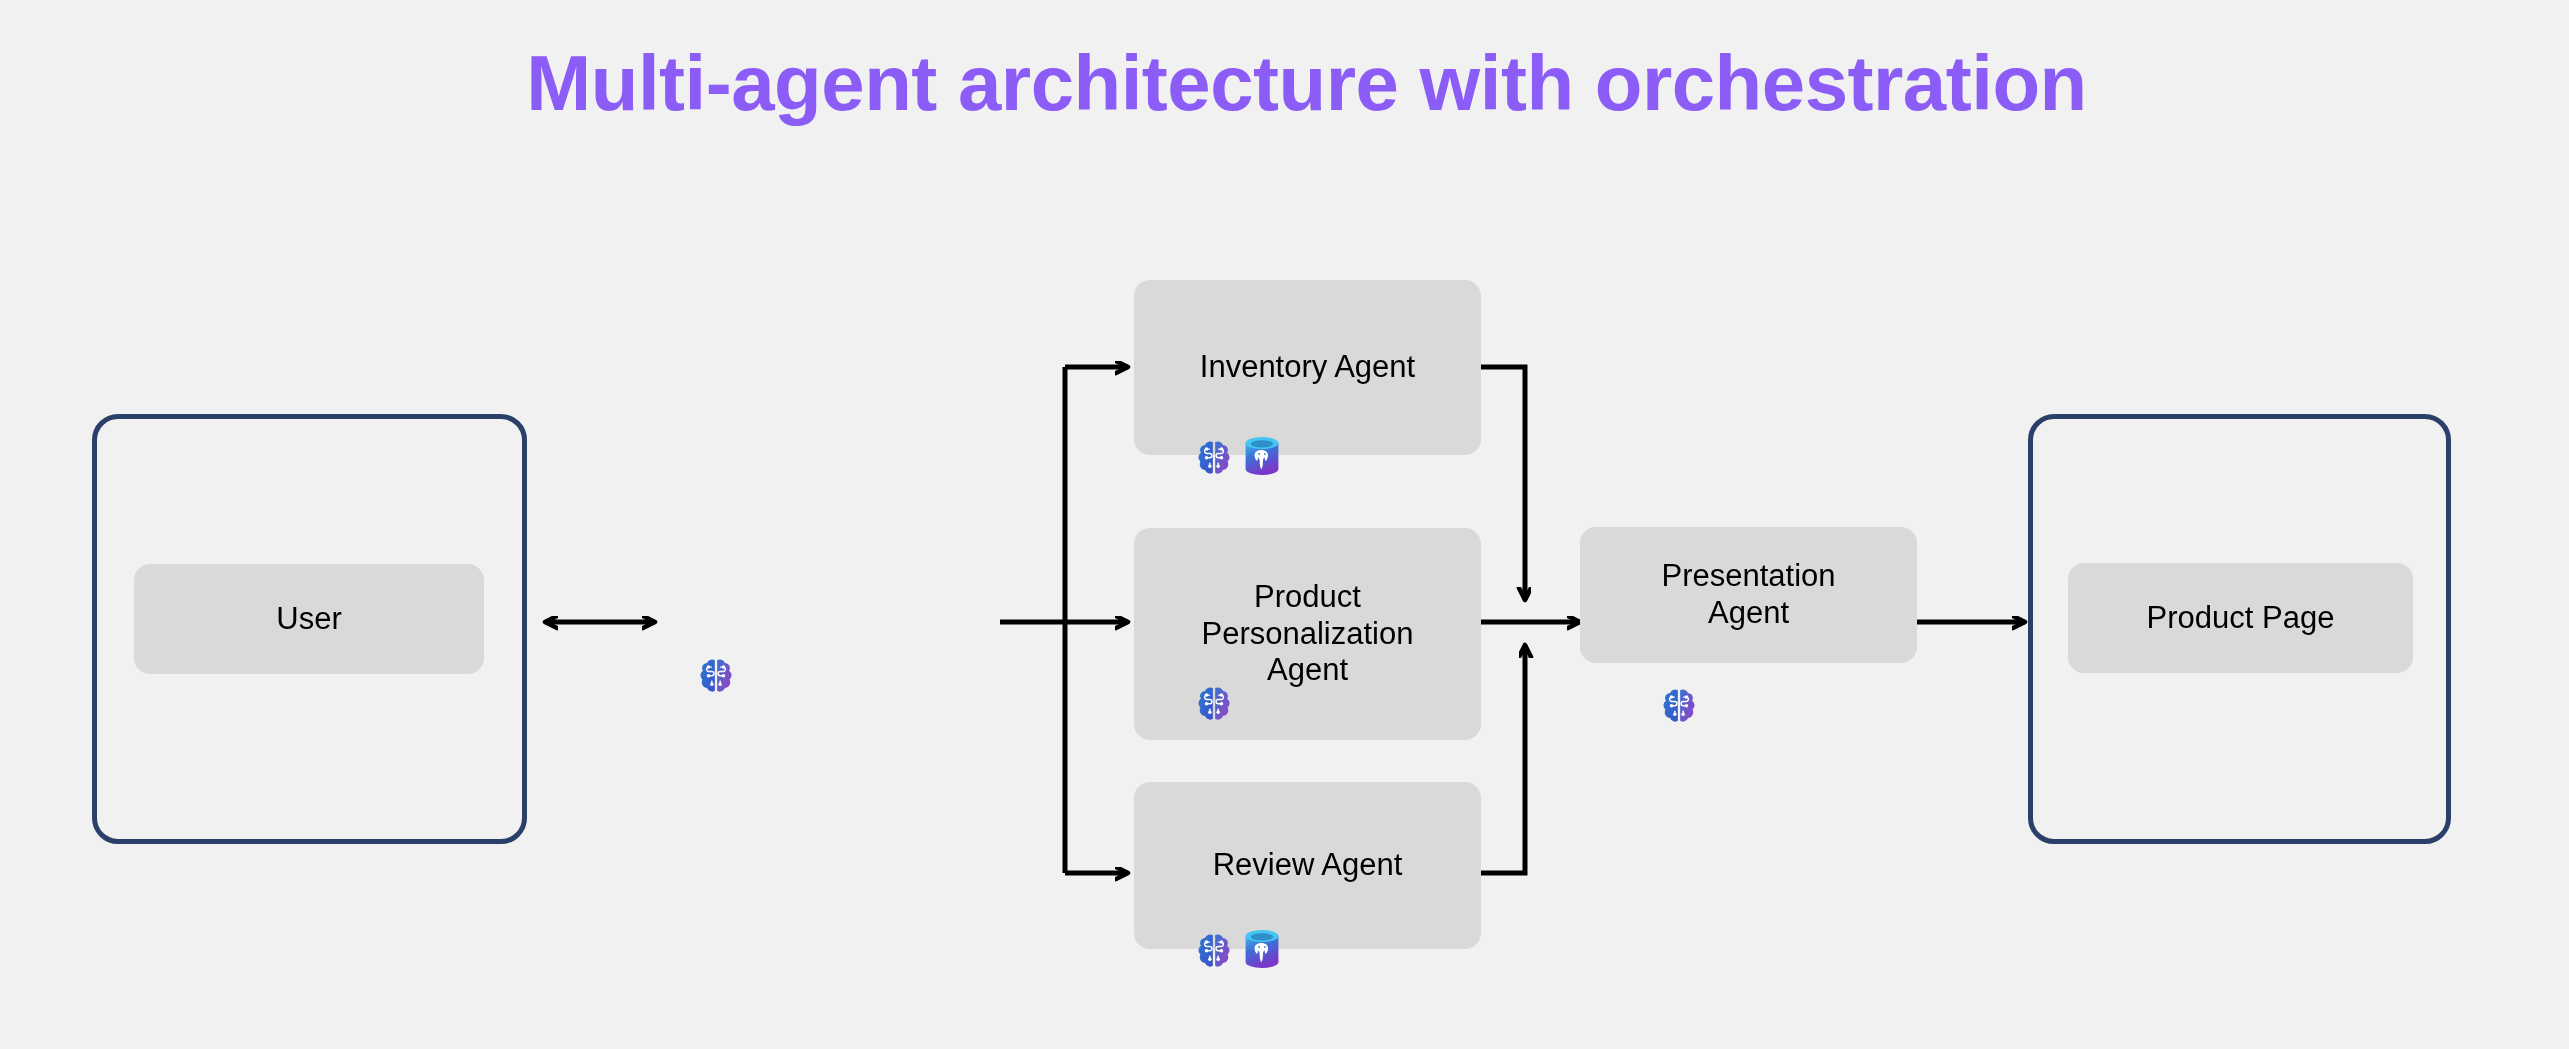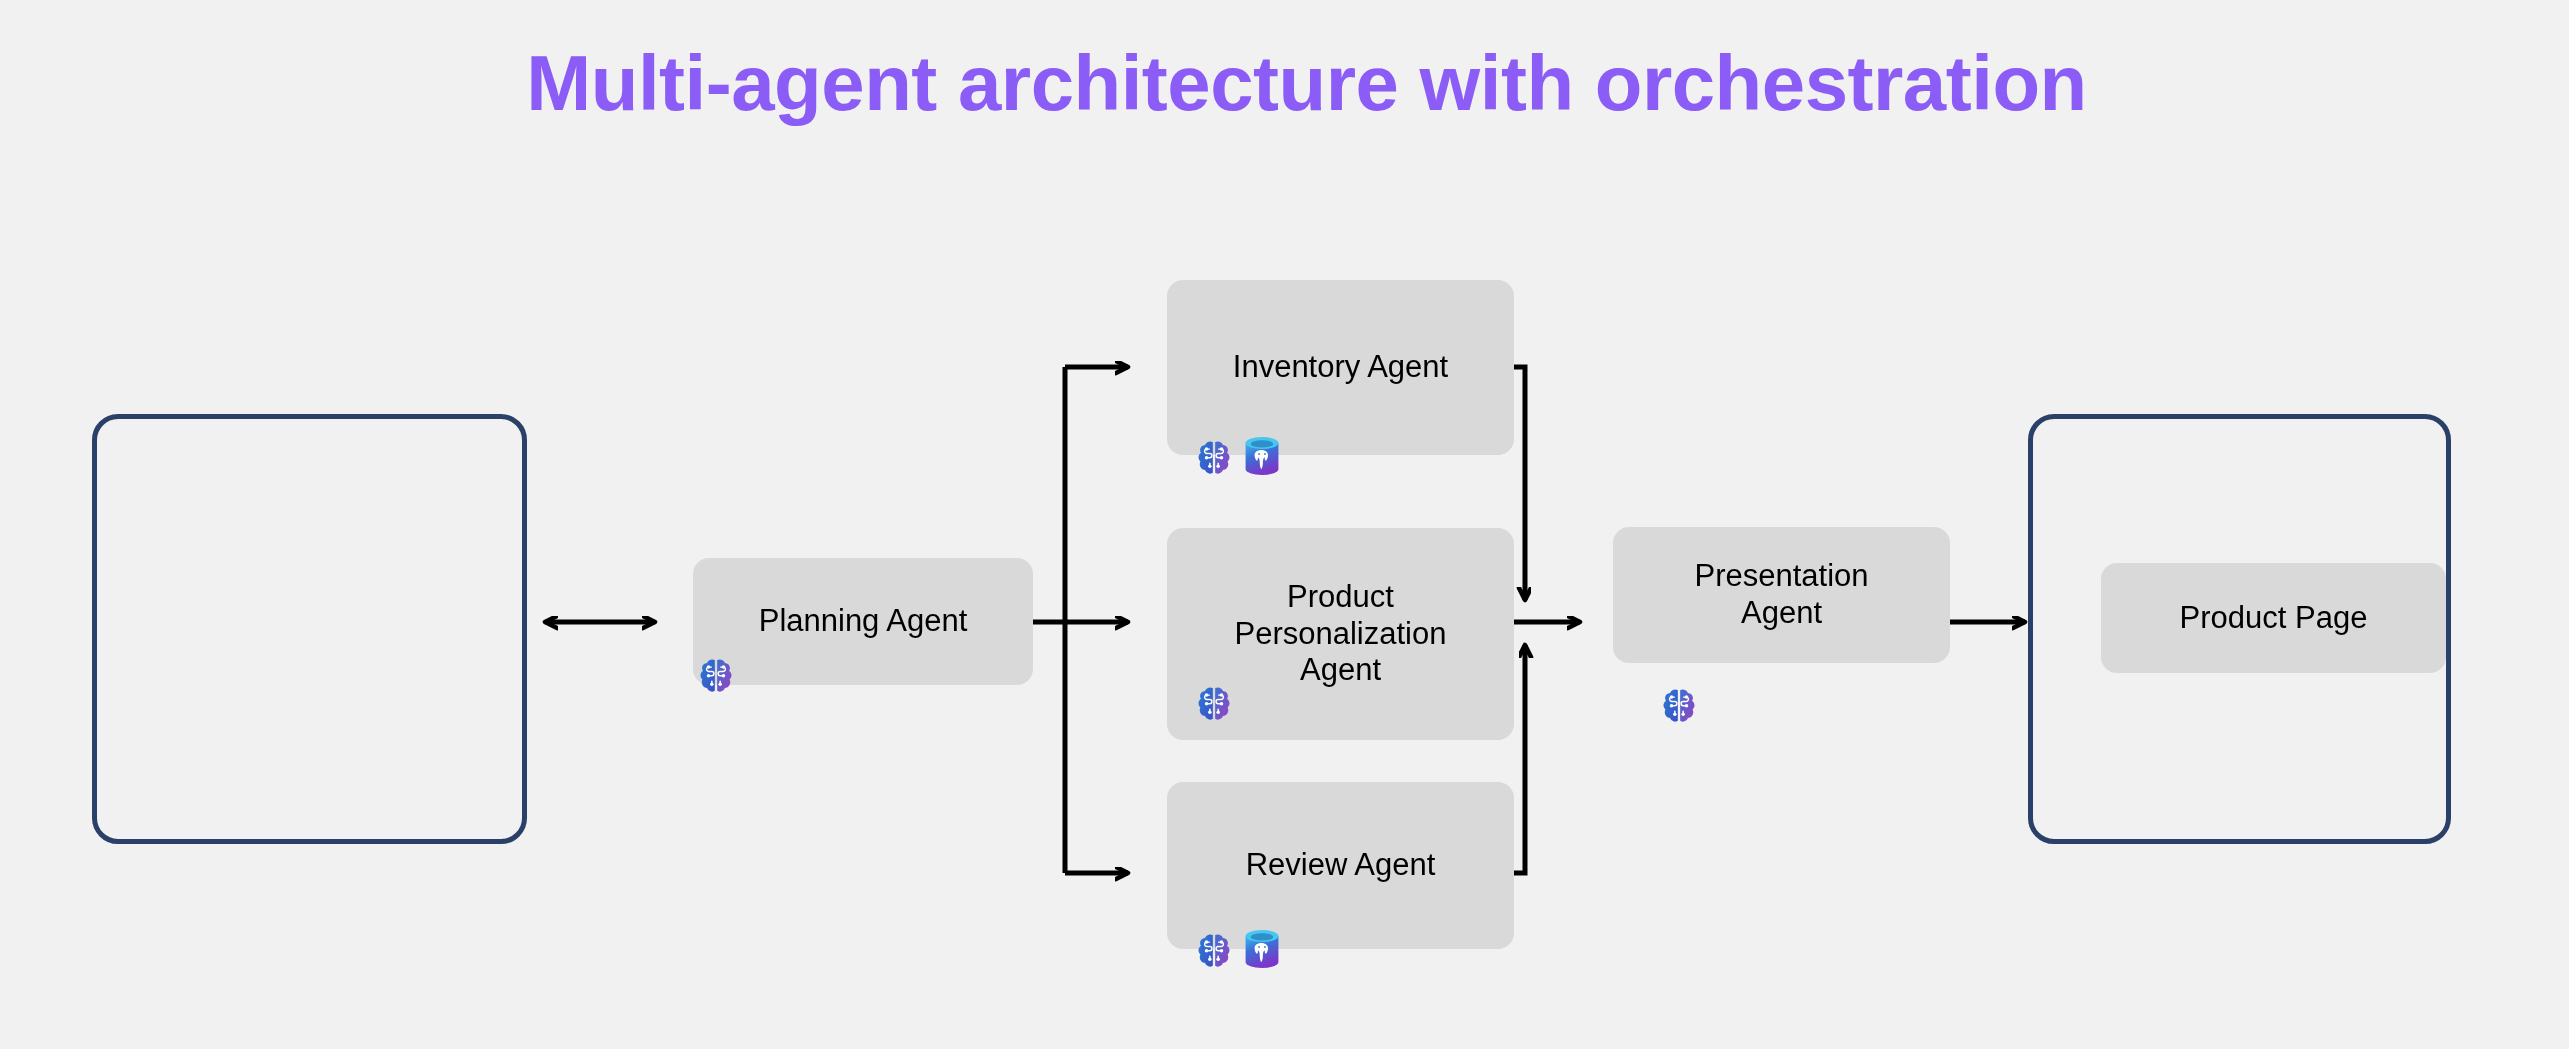--- a/index.html
+++ b/index.html
@@ -39,21 +39,20 @@
     position:absolute;
     background:#D9D9D9;
     border-radius:16px;
     box-sizing:border-box;
     display:flex;
     align-items:center;
     justify-content:center;
     color:#000;
     text-align:center;
     line-height:1.18;
-    margin-left:33px;
   }
   .node .label{
     font-size:31px;
     font-weight:400;
     padding:0 10px;
     white-space:pre-line;
   }
 
   
   .icon-row{
@@ -104,24 +103,24 @@
       <path d="M1481 873 L1525 873 L1525 645" marker-end="url(#ar)"></path>
 
       <line x1="1481" y1="622" x2="1580" y2="622" marker-end="url(#ar)"></line>
 
       <line x1="1917" y1="622" x2="2025" y2="622" marker-end="url(#ar)"></line>
     </g>
   </svg>
 
   <div class="container-box" style="left:92px;top:414px;width:435px;height:430px;">
   </div>
-
-  <div class="node" style="left:660px;top:558px;width:340px;height:127px;">
-    <span class="label">Planning Agent</span>
-  </div>
+  <div class="node" style="left:134px;top:564px;width:350px;height:110px;">
+    <span class="label">User</span>
+  </div>
+
   <div class="icon-row" style="left:696px;top:655px;">
     <svg class="ic" width="40" height="40" viewBox="0 0 48 48">
       <defs>
         <linearGradient id="bgL1" x1="0" y1="0" x2="1" y2="1">
           <stop offset="0" stop-color="#2C7BD4"></stop>
             <stop offset="1" stop-color="#3A51C8"></stop>
         </linearGradient>
         <linearGradient id="bgR1" x1="0" y1="0" x2="1" y2="1">
           <stop offset="0" stop-color="#3A72D0"></stop>
             <stop offset="1" stop-color="#9B3FC4"></stop>

